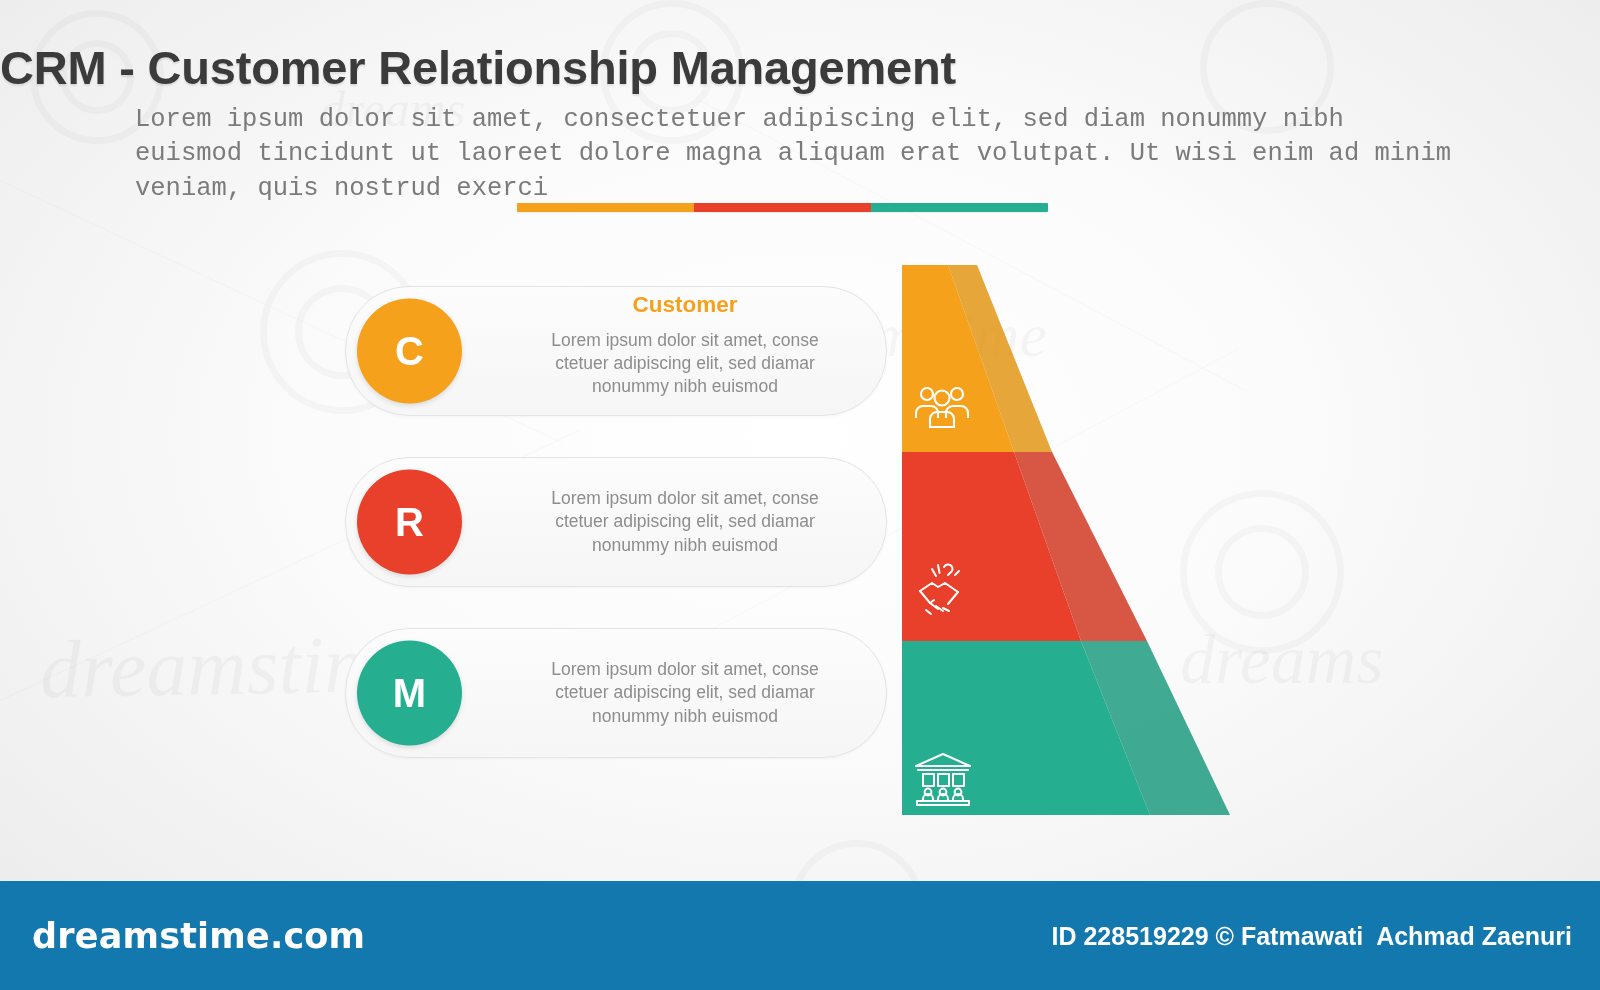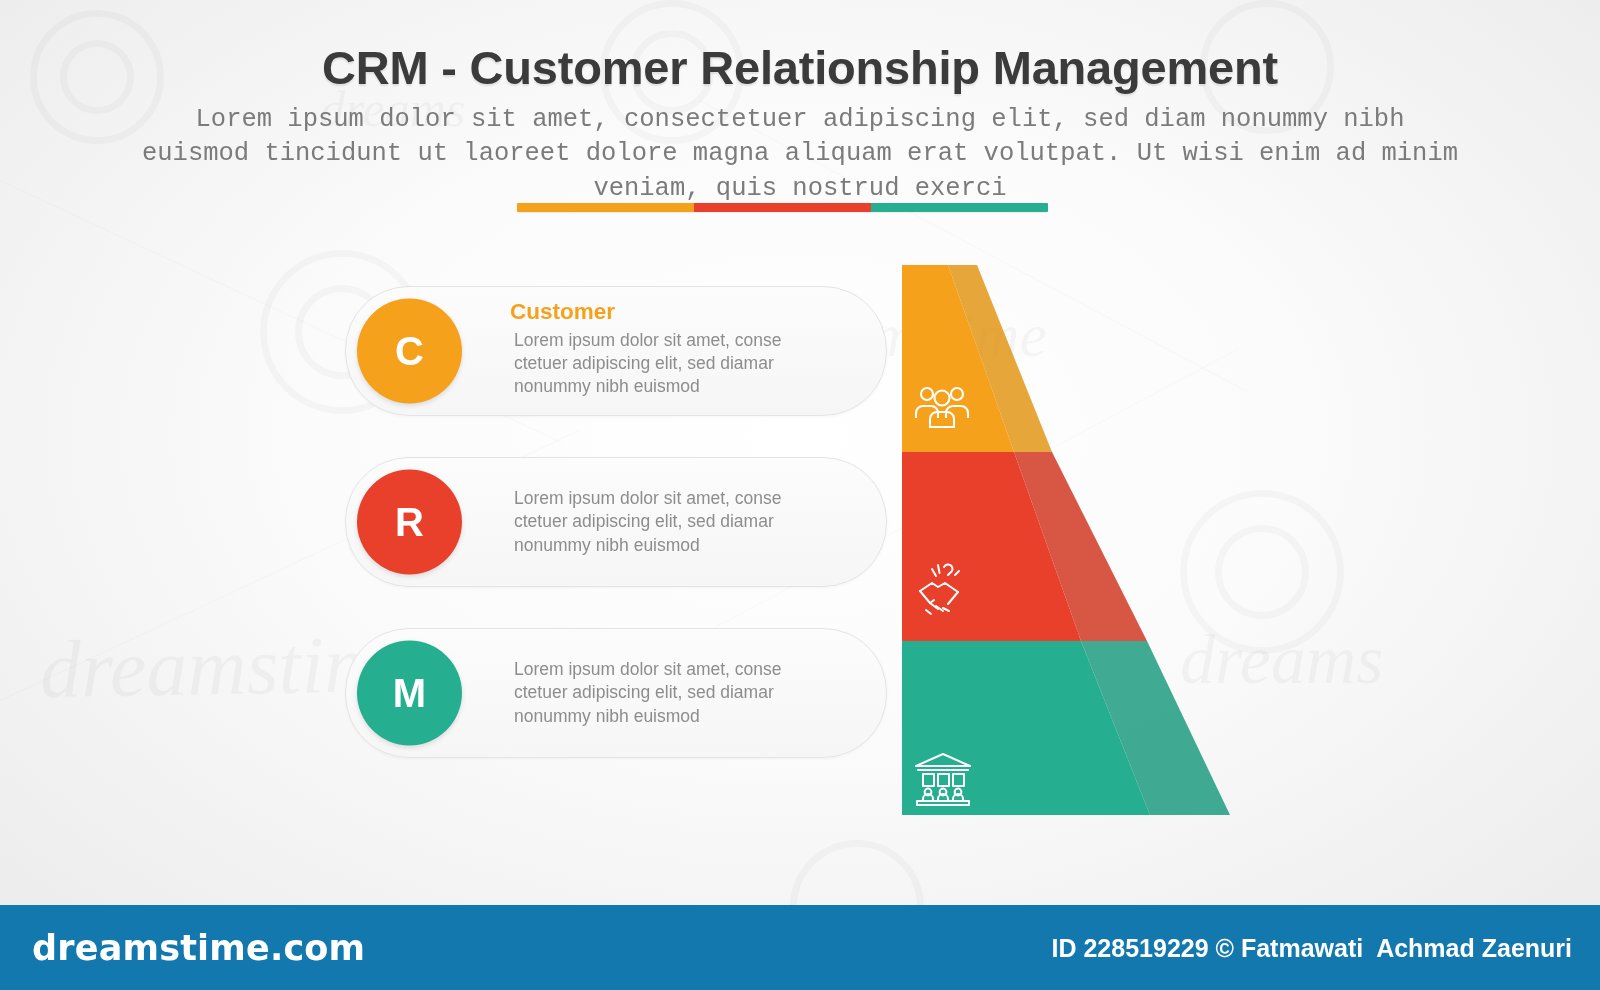--- a/index.html
+++ b/index.html
@@ -23,21 +23,21 @@
     position:absolute;pointer-events:none;border-radius:50%;
     border:7px solid rgba(0,0,0,0.028);
   }
   .wm-x{
     position:absolute;pointer-events:none;
     border-top:1px solid rgba(0,0,0,0.022);
     transform-origin:0 0;
   }
 
   
-  #header{position:absolute;left:0;right:0;top:0;text-align:center;}
+  #header{position:absolute;left:0;right:0;top:0;text-align:left;}
   #title{
     margin:0;padding-top:40px;
     font-size:47px;font-weight:bold;letter-spacing:-0.2px;
     color:#3b3b3b;
     text-shadow:0 2px 2px rgba(0,0,0,0.10);
   }
   #subtitle{
     margin:8px auto 0;width:1330px;
     font-size:25.5px;line-height:1.35;color:#7b7b7b;font-weight:400;font-family:Liberation Mono, monospace;
   }
@@ -61,43 +61,43 @@
   }
   .card + .card{margin-top:41px;}
   .badge{
     position:absolute;left:11px;top:50%;transform:translateY(-50%);
     width:105px;height:105px;border-radius:50%;
     display:flex;align-items:center;justify-content:center;
     color:#ffffff;font-size:40px;font-weight:bold;
     box-shadow:0 2px 5px rgba(0,0,0,0.12);
   }
   .card-text{
-    position:absolute;right:46px;top:50%;transform:translateY(-50%);
-    text-align:left;width:330px;
+    position:absolute;right:36px;top:50%;transform:translateY(-50%);
+    text-align:center;width:330px;
   }
   .card-title{
     font-size:22.5px;font-weight:bold;margin:0 0 3px 0;line-height:1.1;
   }
   .card-desc{
-    font-size:17.5px;line-height:1.33;color:#8d8d8d;margin:4px;font-weight:400;
+    font-size:17.5px;line-height:1.33;color:#8d8d8d;margin:11px;font-weight:400;
   }
 
   
   #pyramid{
     position:absolute;left:902px;top:265px;width:330px;height:550px;
   }
   #pyramid svg{display:block;width:100%;height:100%;overflow:visible;}
   .pyr-icon{
     position:absolute;color:#ffffff;
   }
   .pyr-icon svg{display:block;}
 
   
   #footer{
-    position:absolute;left:0;bottom:0;width:1600px;height:85px;
+    position:absolute;left:0;bottom:0;width:1600px;height:109px;
     background:#1278ae;
   }
   #logo{
     position:absolute;left:32px;top:50%;transform:translateY(-50%);
     color:#ffffff;font-size:35px;font-weight:bold;
     font-family:"DejaVu Sans",sans-serif;letter-spacing:0.2px;
   }
   #credit{
     position:absolute;right:28px;top:50%;transform:translateY(-50%);
     color:#ffffff;font-size:25px;font-weight:bold;white-space:pre;

